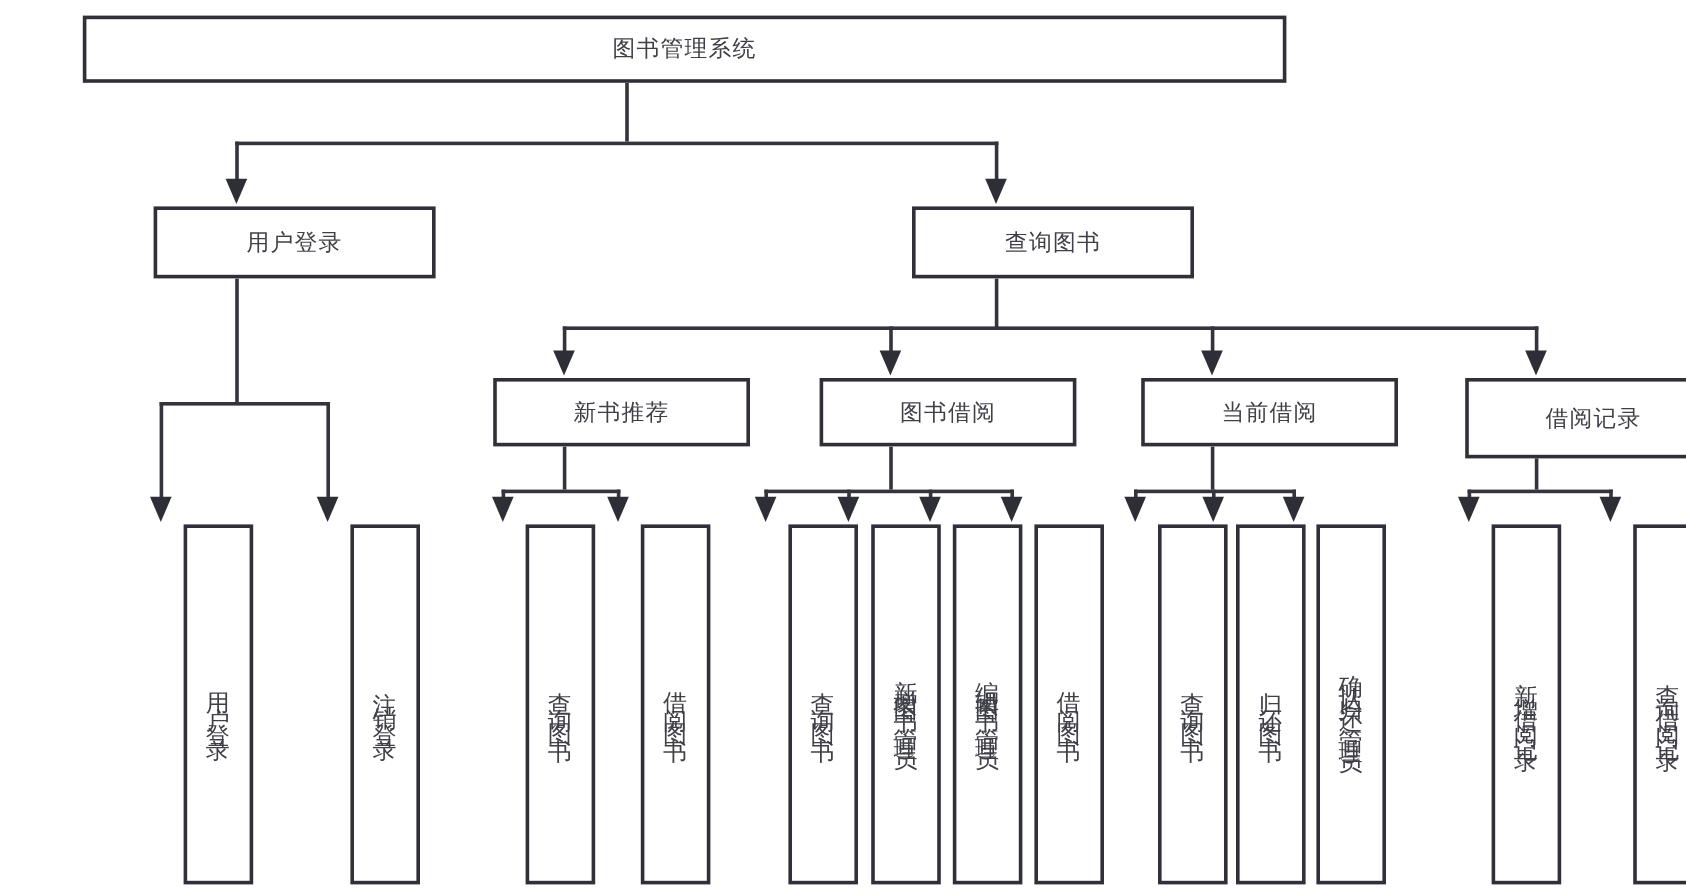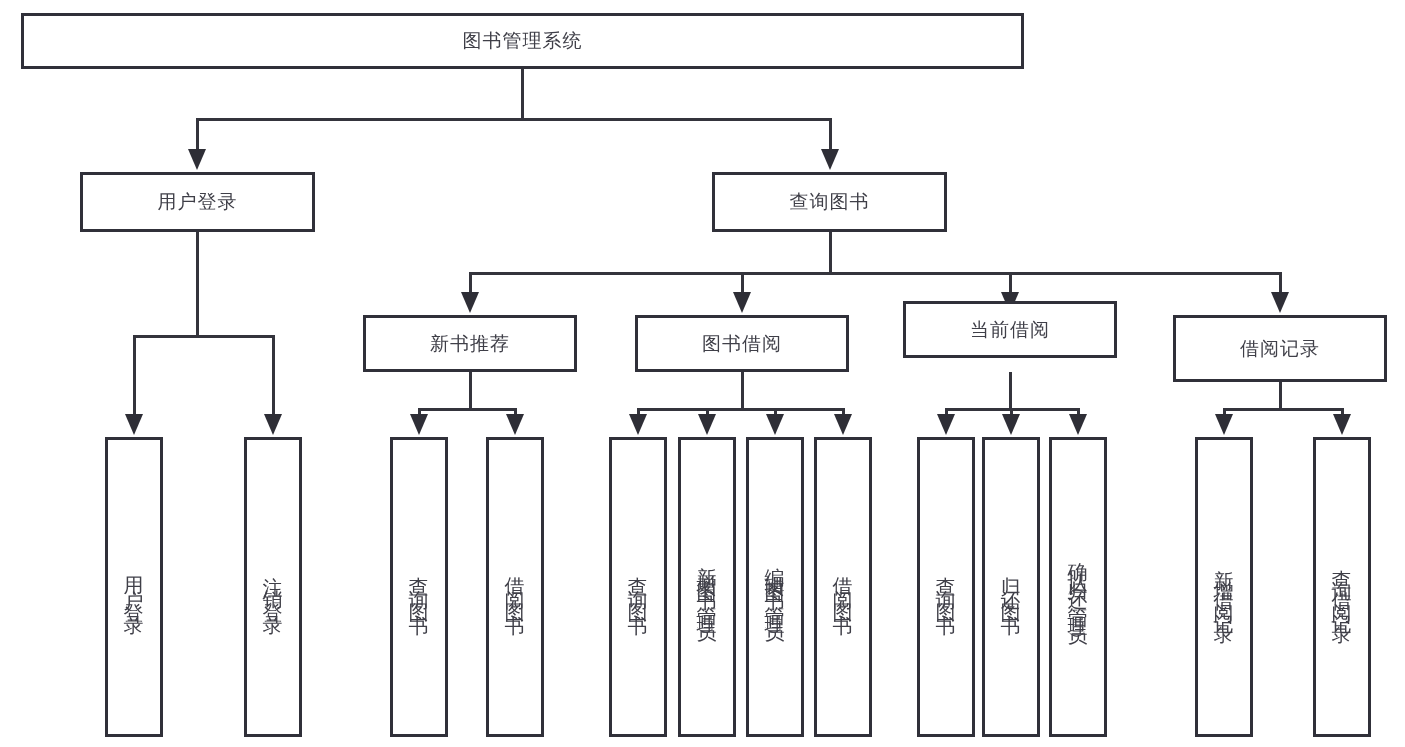--- a/index.html
+++ b/index.html
@@ -5,20 +5,21 @@
   html,body{margin:0;padding:0;background:#ffffff;}
   #canvas{
     position:relative;width:1405px;height:747px;background:#ffffff;overflow:hidden;
     font-family:"DejaVu Sans","Liberation Sans",sans-serif;
   }
   .box{
     position:absolute;box-sizing:border-box;background:#ffffff;
     border:3px solid #303039;color:#3f3f48;
     display:flex;align-items:center;justify-content:center;
     z-index:2;
+    margin-left:48px;
   }
   .box-h{font-size:19px;letter-spacing:1px;}
   .box-v span{
     writing-mode:vertical-rl;text-orientation:mixed;
     font-size:20px;line-height:1;display:block;
   }
   .vs4{letter-spacing:13px;}
   .vs6{letter-spacing:11px;}
   .vs8{letter-spacing:9px;}
   .vs9{letter-spacing:8px;}
@@ -75,21 +76,21 @@
   <div class="arrow" style="left:1001px;top:292px;"></div>
   <div class="vl" style="left:1279px;top:272px;height:22px;"></div>
   <div class="arrow" style="left:1271px;top:292px;"></div>
 
   <div class="box box-h" style="left:363px;top:315px;width:214px;height:57px;">
     <span>新书推荐</span>
   </div>
   <div class="box box-h" style="left:635px;top:315px;width:214px;height:57px;">
     <span>图书借阅</span>
   </div>
-  <div class="box box-h" style="left:903px;top:301px;width:214px;height:57px;">
+  <div class="box box-h" style="left:903px;top:315px;width:214px;height:57px;">
     <span>当前借阅</span>
   </div>
   <div class="box box-h" style="left:1173px;top:315px;width:214px;height:67px;">
     <span>借阅记录</span>
   </div>
 
   <div class="vl" style="left:469px;top:372px;height:36px;"></div>
   <div class="hl" style="left:418px;top:408px;width:99px;"></div>
   <div class="vl" style="left:418px;top:408px;height:9px;"></div>
   <div class="arrow" style="left:410px;top:414px;"></div>

